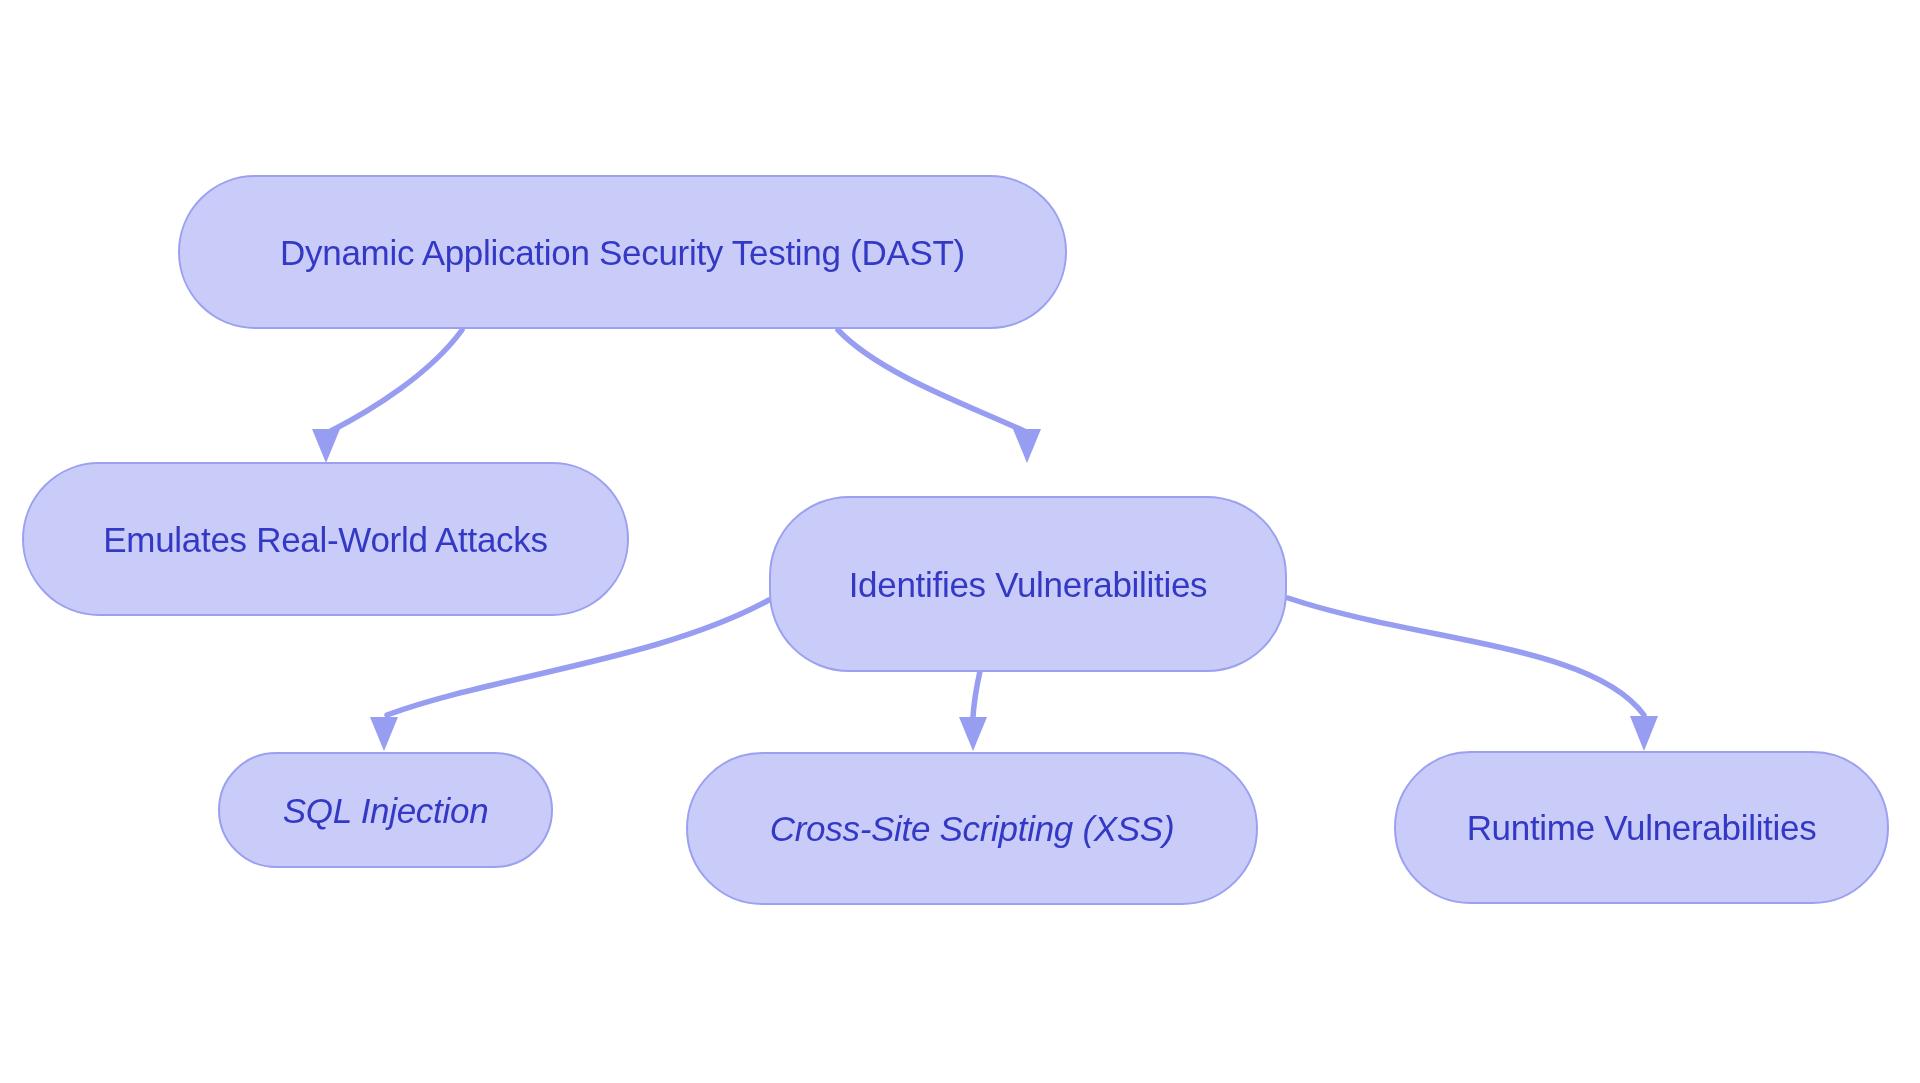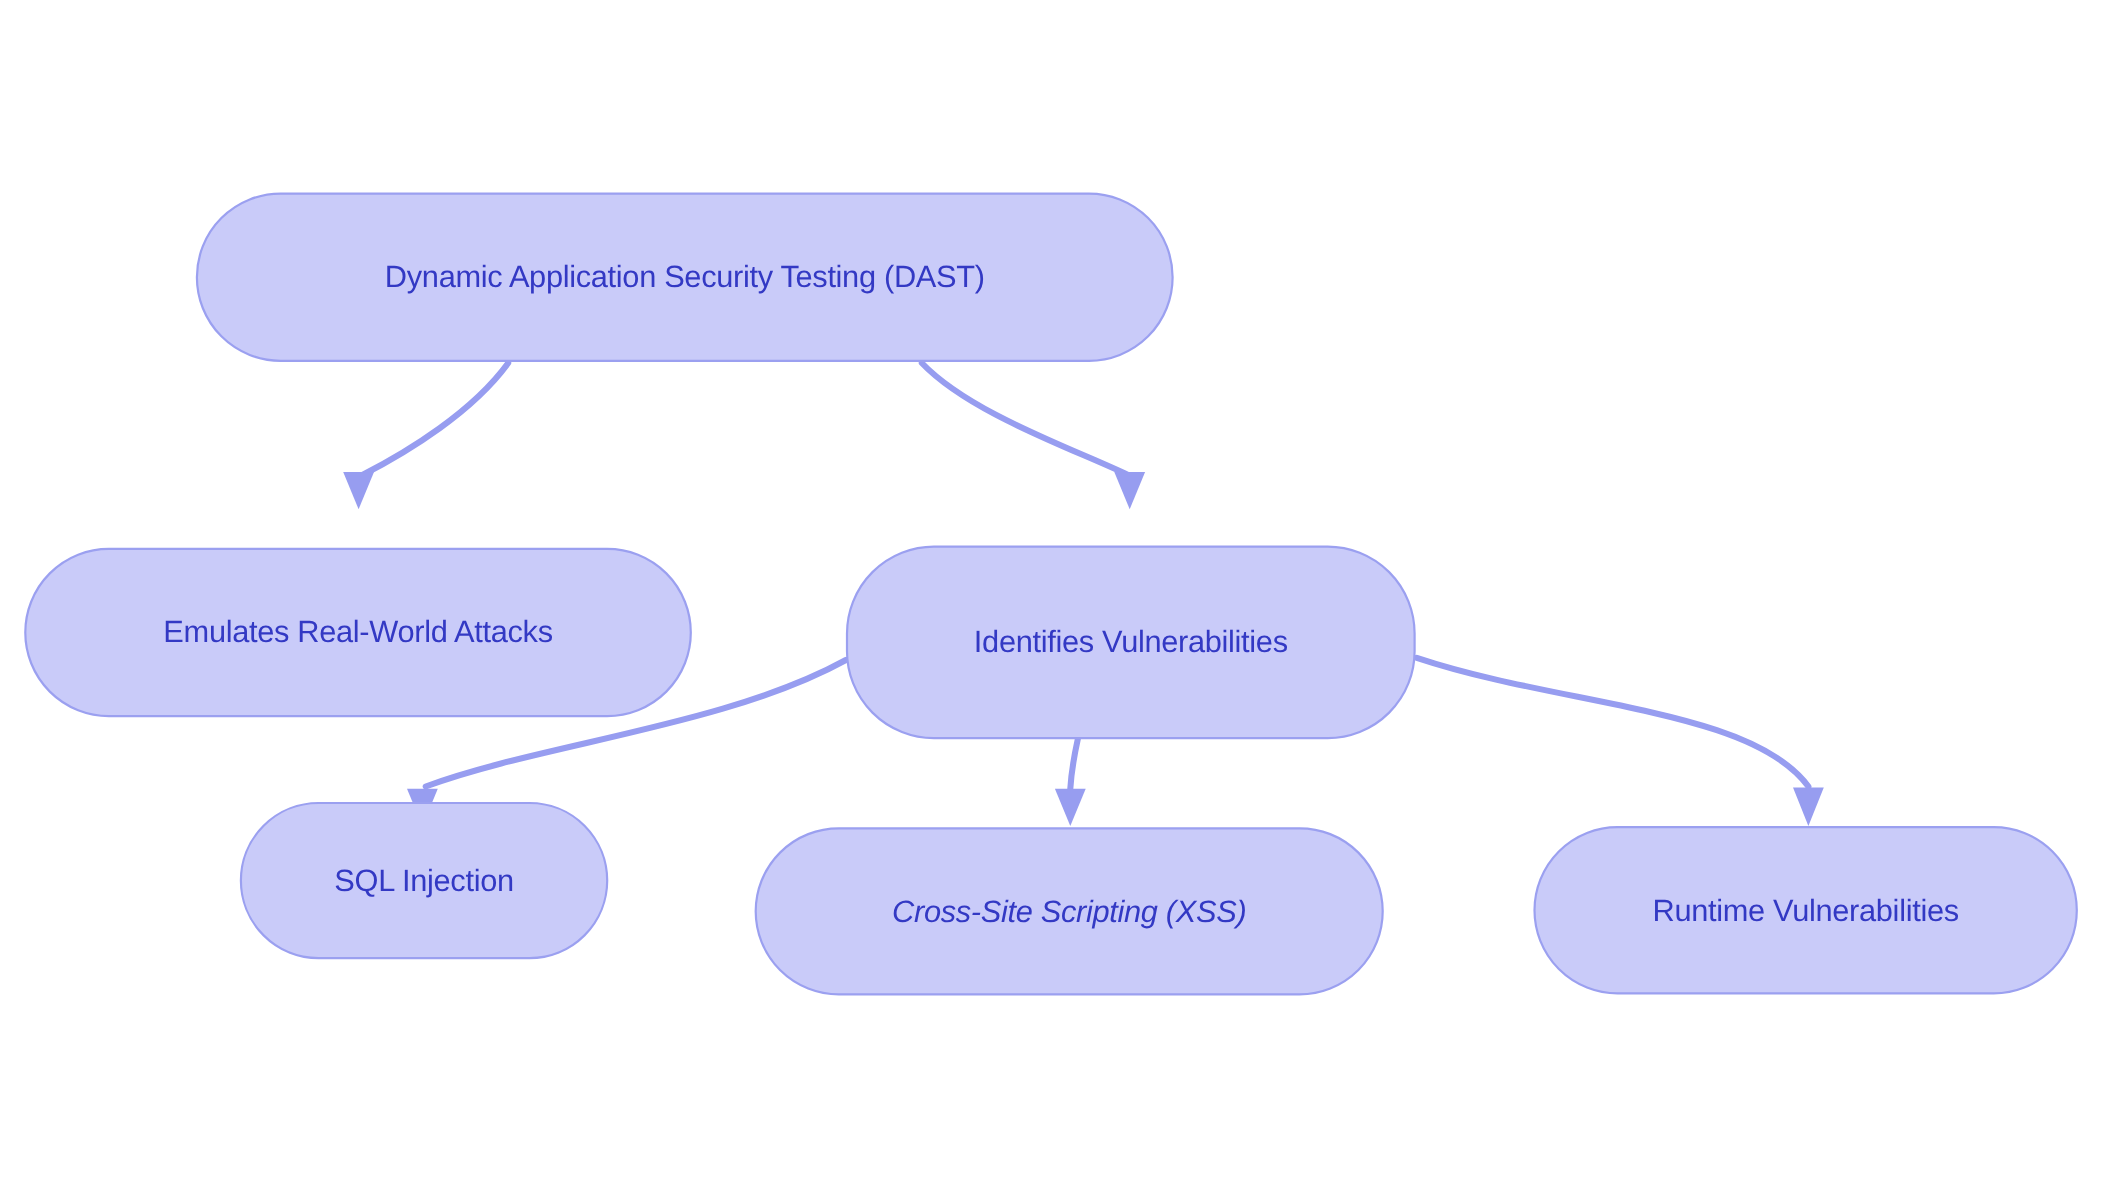--- a/index.html
+++ b/index.html
@@ -38,29 +38,29 @@
   .node {
     position: absolute;
     display: flex;
     align-items: center;
     justify-content: center;
     box-sizing: border-box;
     background: var(--node-fill, #c9cbf9);
     border: 2px solid var(--node-border, #9ba0f0);
     border-radius: 80px;
     color: var(--text, #3339c4);
-    font-size: 28px;
+    font-size: 35px;
     letter-spacing: -0.3px;
     white-space: nowrap;
     line-height: 1;
   }
   .node-dast       { left: 178px;  top: 175px; width: 889px; height: 154px; }
-  .node-emulates   { left: 22px;   top: 462px; width: 607px; height: 154px; margin-top: 36px; }
+  .node-emulates   { left: 22px;   top: 462px; width: 607px; height: 154px; }
   .node-identifies { left: 769px;  top: 462px; width: 518px; height: 176px; margin-top: 34px; }
-  .node-sql        { left: 218px;  top: 729px; width: 335px; height: 143px; }
+  .node-sql        { left: 218px;  top: 752px; width: 335px; height: 116px; font-style: italic; }
   .node-xss        { left: 686px;  top: 752px; width: 572px; height: 153px; font-style: italic; }
   .node-runtime    { left: 1394px; top: 751px; width: 495px; height: 153px; text-align: center; }
 </style>
 </head>
 <body>
 
 <div class="canvas">
 
   <svg class="edges" viewBox="0 0 1920 1083" xmlns="http://www.w3.org/2000/svg">
 

